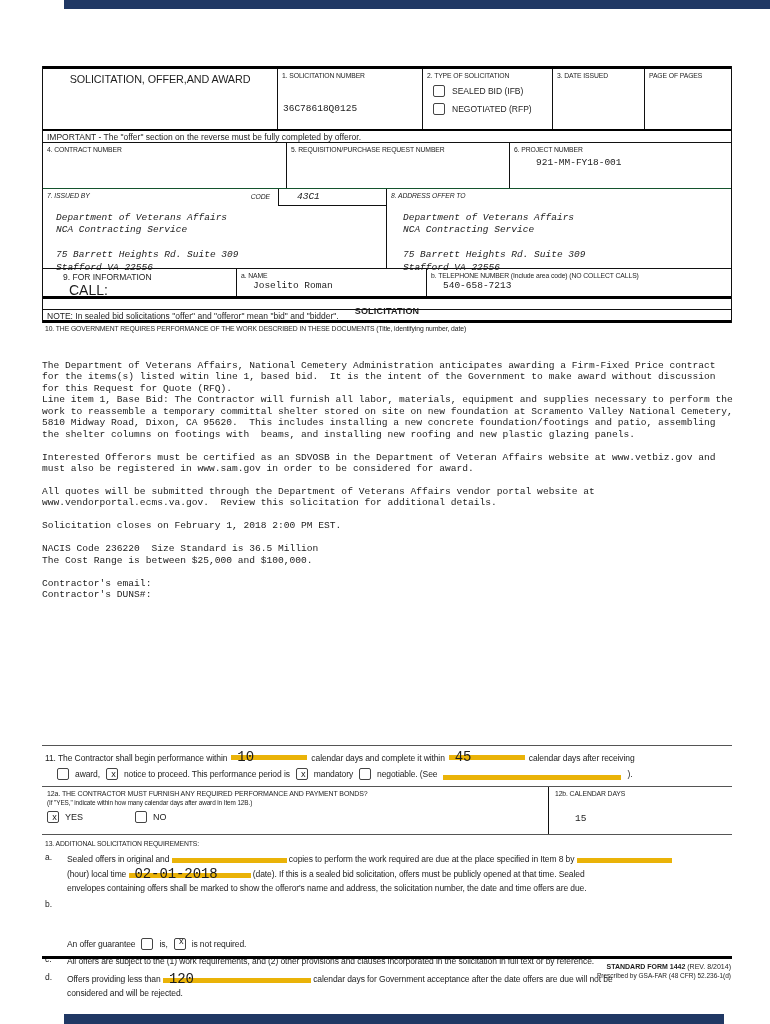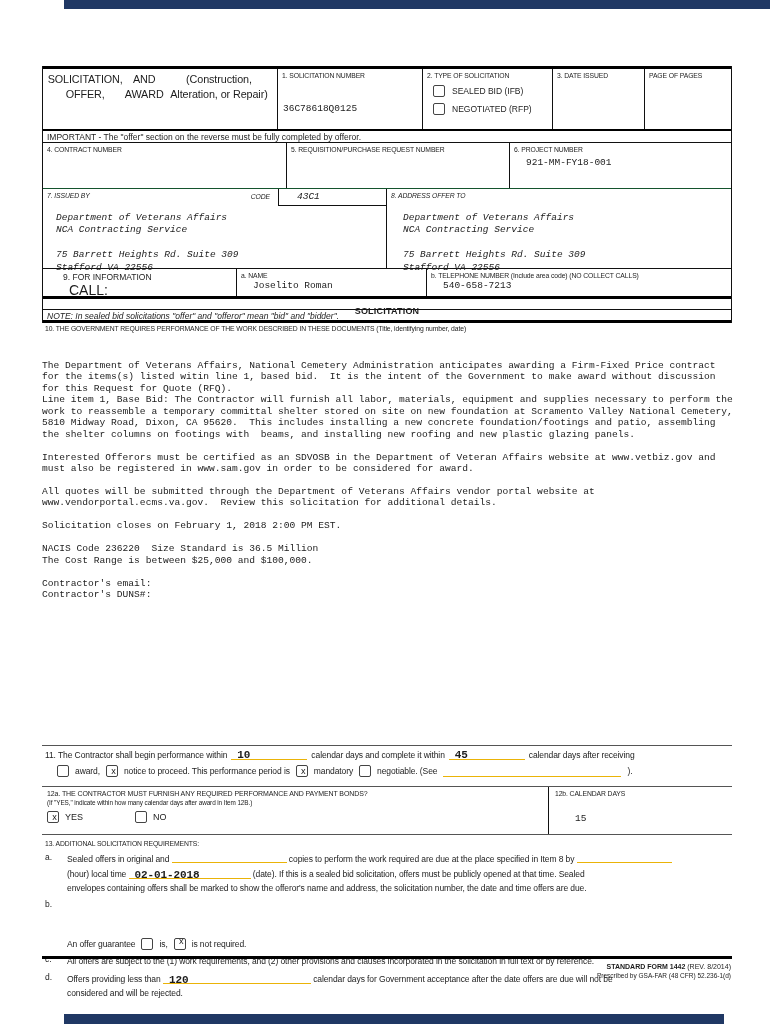--- a/index.html
+++ b/index.html
@@ -29,53 +29,53 @@
   .c-sol { width:145px; } .c-type { width:130px; } .c-date { width:92px; } .c-pages { flex:1; }
   .solnum { position:absolute; left:5px; top:34px; font-size:9.5px; }
   .typeopt { display:flex; align-items:center; gap:7px; margin:6px 0 0 6px; }
   .typeopt .t { font-size:8.5px; }
 
   .r-imp { border-top:2px solid #000; height:13px; }
   .r-imp .cell { padding:1px 4px; width:100%; }
 
   .r3 { border-top:1px solid #111; height:46px; }
   .c4 { width:243px; } .c5 { width:223px; } .c6 { flex:1; }
-  .projnum { margin:4px 0 0 12px; font-size:9.5px; }
+  .projnum { margin:4px 0 0 22px; font-size:9.5px; }
 
   .r4 { border-top:1px solid #14532d; height:80px;font-style:italic; }
   .c7 { width:343px; } .c8 { flex:1; }
   .codelbl { position:absolute; right:116px; top:4px; }
   .codebox { position:absolute; right:0; top:0; width:108px; height:17px;
     border-left:1px solid #111; border-bottom:1px solid #111; font-size:9.5px; padding:2px 0 0 18px; }
   .addr { white-space:pre-wrap; font-size:9.5px; line-height:12.4px; margin:13px 0 0 9px; }
   .c8 .addr { margin-left:12px; }
 
   .r5 { border-top:1px solid #111; height:28px; }
   .c9 { width:193px; } .c9a { width:190px; } .c9b { flex:1; }
   .c9 .l1 { font-size:8.5px;padding-left:16px; } .c9 .l2 { font-size:14px; margin-left:22px; }
   .fillval { font-size:9.5px; margin:1px 0 0 12px; }
 
   .r-solic { border-top:3px solid #000; height:13px; text-align:center; }
   .r-solic span { font-size:9px; font-weight:bold; letter-spacing:0.2px; }
-  .r-note { border-top:1px solid #111; border-bottom:3px solid #000; height:14px; padding:1px 4px;font-style:italic; }
+  .r-note { border-top:1px solid #111; border-bottom:3px solid #000; height:14px; padding:1px 4px; }
 
   
   .box10lbl { position:absolute; left:45px; top:325px; font-size:6.8px; letter-spacing:-0.1px; }
   .bodytext { position:absolute; left:42px; top:360px; width:692px;
     white-space:pre-wrap; font-size:9.6px; line-height:11.45px; letter-spacing:0px; }
 
   .hline { position:absolute; left:42px; width:690px; height:1px; background:#555; }
   .thickline { position:absolute; left:42px; width:690px; height:3px; background:#000; }
 
   
   .cb { position:relative; display:inline-block; width:12px; height:12px;
     border:1px solid #444; border-radius:2px; background:#fff; vertical-align:-2px; flex:none; }
   .cb .mark { position:absolute; right:1px; bottom:-1px; font-family:"Liberation Mono",monospace; font-size:8.5px; color:#111; }
 
-  .fill { display:inline-block; border-bottom:1px solid #eab308; font-size:11px; height:11px; vertical-align:-1px; padding-left:6px;font-weight:bold; }
+  .fill { display:inline-block; border-bottom:5px solid #eab308; font-size:14px; height:11px; vertical-align:-1px; padding-left:6px; }
   .w76 { width:76px; } .w115 { width:115px; } .w95 { width:95px; } .w122 { width:122px; }
   .w178 { width:178px; } .w148 { width:148px; }
 
   
   .item11 { position:absolute; left:45px; top:749px; width:690px; }
   .row11 { display:flex; align-items:baseline; gap:4px; font-size:8.5px; letter-spacing:-0.1px; }
   .row11.b { margin-top:5px; margin-left:12px; gap:6px; align-items:center; }
 
   
   .item12 { position:absolute; left:42px; top:786px; width:690px; height:48px; border-top:1px solid #555; }
@@ -107,21 +107,20 @@
 
   <div class="edgebar top"></div>
   <div class="edgebar bottom"></div>
 
   <div class="formtable">
 
     <div class="frow r1">
       <div class="cell titlecell">
         <div>SOLICITATION, OFFER,</div>
         <div>AND AWARD</div>
-        <div>(Construction, Alteration, or Repair)</div>
       </div>
       <div class="cell c-sol">
         <div class="lbl">1. SOLICITATION NUMBER</div>
         <div class="solnum mono">36C78618Q0125</div>
       </div>
       <div class="cell c-type">
         <div class="lbl">2. TYPE OF SOLICITATION</div>
         <div class="typeopt">
           <span class="cb"></span>
           <span class="t">SEALED BID (IFB)</span>

